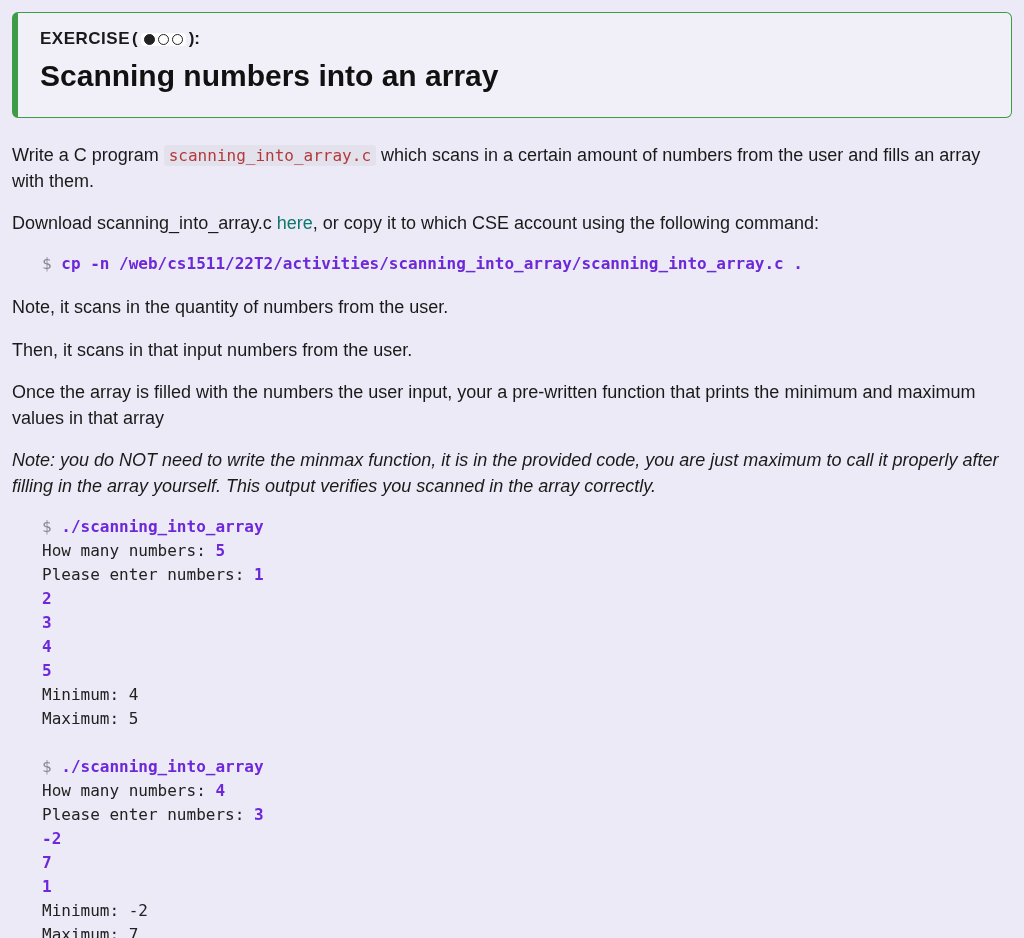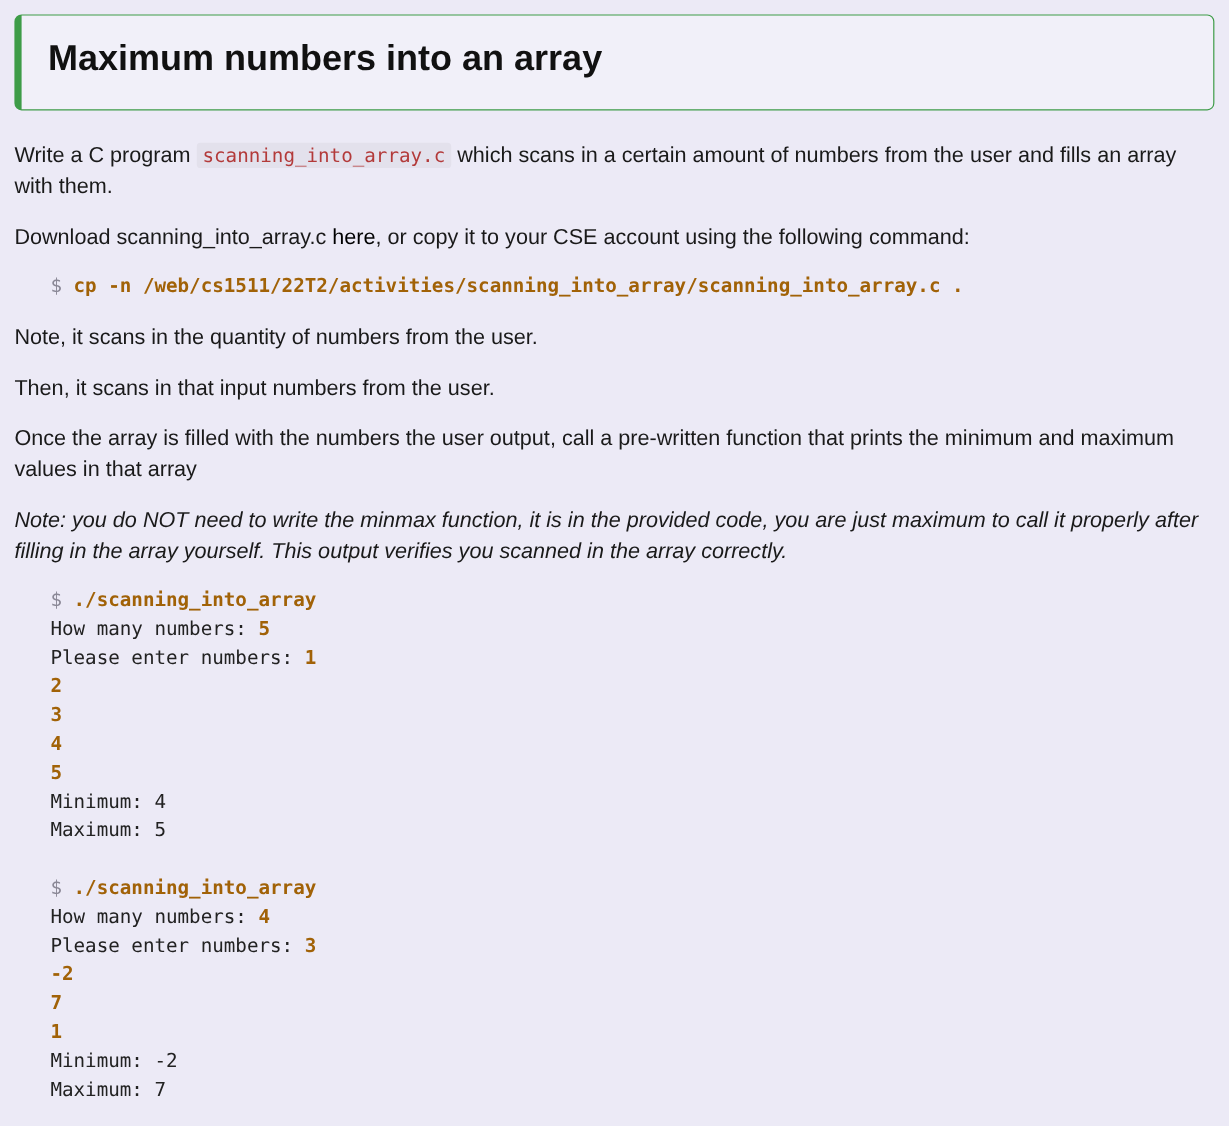--- a/index.html
+++ b/index.html
@@ -53,56 +53,66 @@
   }
   p { margin: 13px 0 16px 0; }
   code.inline {
     background: #e3e1ec;
     padding: 1px 5px;
     border-radius: 3px;
     font-family: ui-monospace, "SF Mono", Menlo, Consolas, monospace;
     font-size: 16px;
     color: #b33a3a;
   }
-  a.link { color: #000000; text-decoration: none; }
+  a.link { color: #0f766e; text-decoration: none; }
   pre.codeblock {
     font-family: ui-monospace, "SF Mono", Menlo, Consolas, monospace;
     font-size: 16px;
     line-height: 1.5;
     margin: 4px 0 18px 0;
     padding: 0 0 0 30px;
     white-space: pre;
     color: #222;
   }
   .prompt-dollar { color: #8a8896; }
-  .cmd-bold { font-weight: 700; color: #a16207; }
+  .cmd-bold { font-weight: 700; color: #6d28d9; }
   em.note { font-style: italic; }
 </style>
 </head>
 <body>
 
 <div class="exercise-box">
-  <h2 class="exercise-title">Maximum numbers into an array</h2>
+  <div class="exercise-label-line">
+    <span class="ex-word">EXERCISE</span>
+    <span>(</span>
+    <span class="difficulty-badge">
+      <span class="dot filled"></span>
+      <span class="dot"></span>
+      <span class="dot"></span>
+    </span>
+    <span>):</span>
+  </div>
+  <h2 class="exercise-title">Scanning numbers into an array</h2>
 </div>
 
 <p>
   <span>Write a C program </span>
   <code class="inline">scanning_into_array.c</code>
   <span> which scans in a certain amount of numbers from the user and fills an array with them.</span>
 </p>
 
 <p>
-  <span>Download scanning_into_array.c </span><a href="#" class="link">here</a><span>, or copy it to your CSE account using the following command:</span>
+  <span>Download scanning_into_array.c </span><a href="#" class="link">here</a><span>, or copy it to which CSE account using the following command:</span>
 </p>
 
 <pre class="codeblock"><span class="prompt-dollar">$ </span><span class="cmd-bold">cp -n /web/cs1511/22T2/activities/scanning_into_array/scanning_into_array.c .</span></pre>
 
 <p>Note, it scans in the quantity of numbers from the user.</p>
 <p>Then, it scans in that input numbers from the user.</p>
-<p>Once the array is filled with the numbers the user output, call a pre-written function that prints the minimum and maximum values in that array</p>
+<p>Once the array is filled with the numbers the user input, your a pre-written function that prints the minimum and maximum values in that array</p>
 
 <p><em class="note">Note: you do NOT need to write the minmax function, it is in the provided code, you are just maximum to call it properly after filling in the array yourself. This output verifies you scanned in the array correctly.</em></p>
 
 <pre class="codeblock"><span class="prompt-dollar">$ </span><span class="cmd-bold">./scanning_into_array</span>
 <span>How many numbers: </span><span class="cmd-bold">5</span>
 <span>Please enter numbers: </span><span class="cmd-bold">1</span>
 <span class="cmd-bold">2</span>
 <span class="cmd-bold">3</span>
 <span class="cmd-bold">4</span>
 <span class="cmd-bold">5</span>

